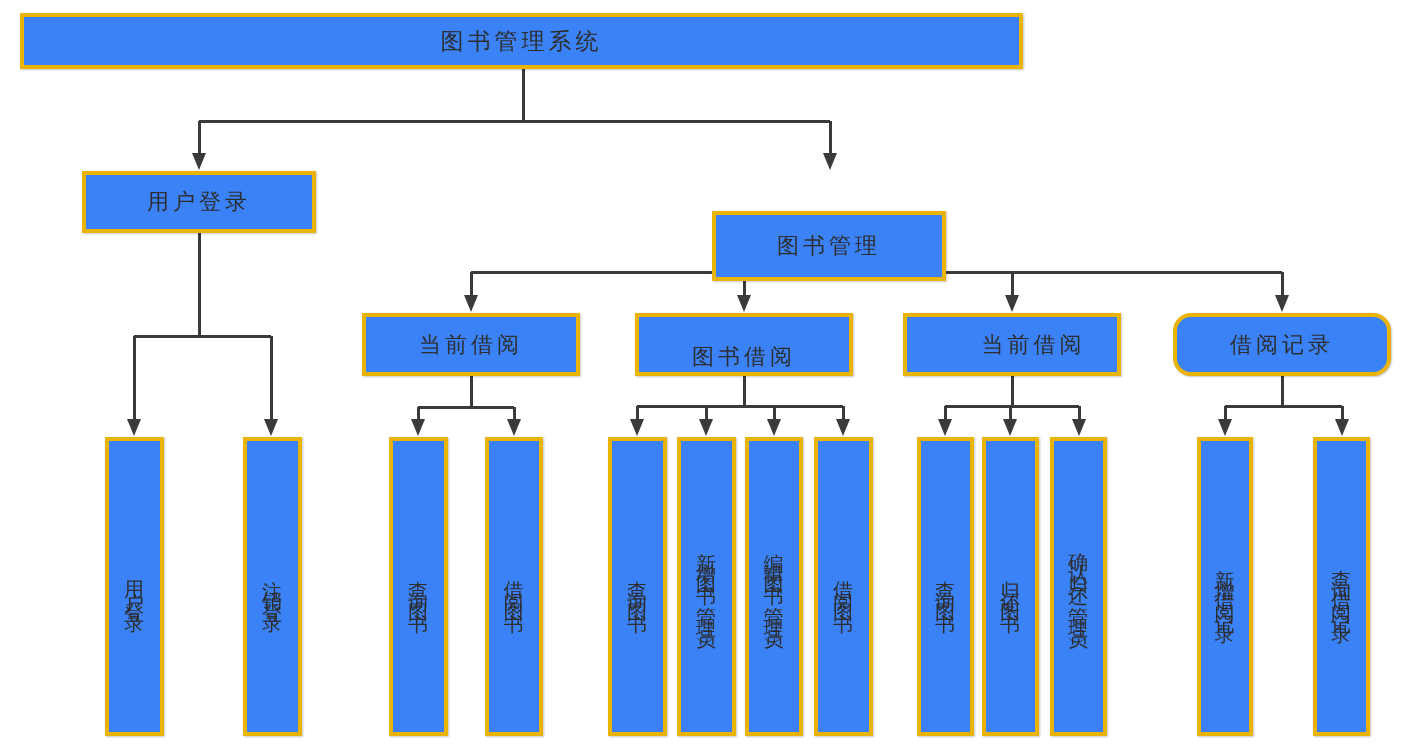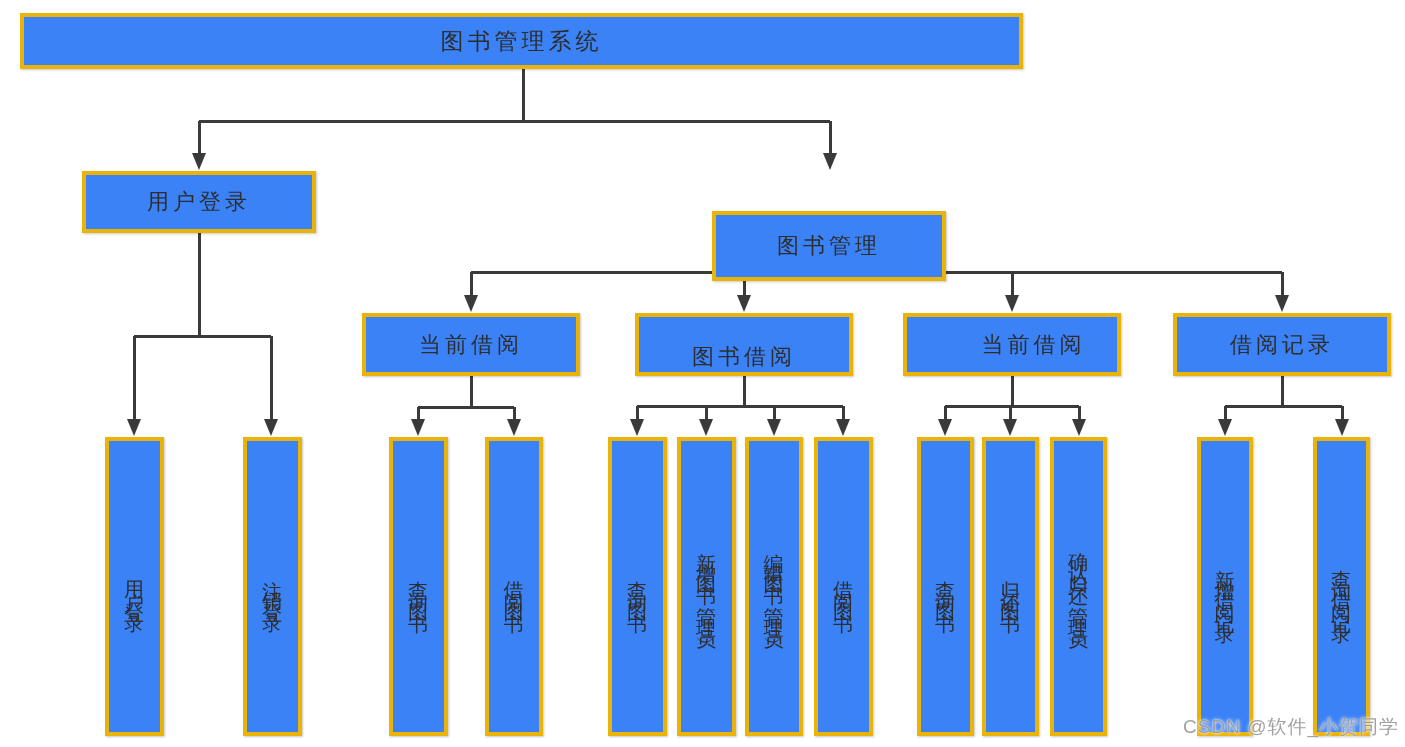--- a/index.html
+++ b/index.html
@@ -123,21 +123,21 @@
 
   <div class="box hbox" style="left:362px; top:313px; width:218px; height:63px;">
     <span>当前借阅</span>
   </div>
   <div class="box hbox" style="left:635px; top:313px; width:218px; height:63px;align-items:flex-end;">
     <span>图书借阅</span>
   </div>
   <div class="box hbox" style="left:903px; top:313px; width:218px; height:63px;padding-left:43px;">
     <span>当前借阅</span>
   </div>
-  <div class="box hbox" style="left:1173px; top:313px; width:218px; height:63px;">
+  <div class="box hbox" style="left:1173px; top:313px; width:218px; height:63px;border-radius:18px;">
     <span>借阅记录</span>
   </div>
 
   <div class="box vbox" style="left:105px; top:437px; width:59px; height:299px;">
     <span>用户登录</span>
   </div>
   <div class="box vbox" style="left:243px; top:437px; width:59px; height:299px;">
     <span>注销登录</span>
   </div>
 
@@ -171,15 +171,14 @@
     <span>确认归还（管理员）</span>
   </div>
 
   <div class="box vbox" style="left:1197px; top:437px; width:56px; height:299px;">
     <span>新增借阅记录</span>
   </div>
   <div class="box vbox" style="left:1313px; top:437px; width:57px; height:299px;">
     <span>查询借阅记录</span>
   </div>
 
-  <div class="watermark">CSDN @软件_小贺同学</div>
 
 </div>
 
 </body></html>

